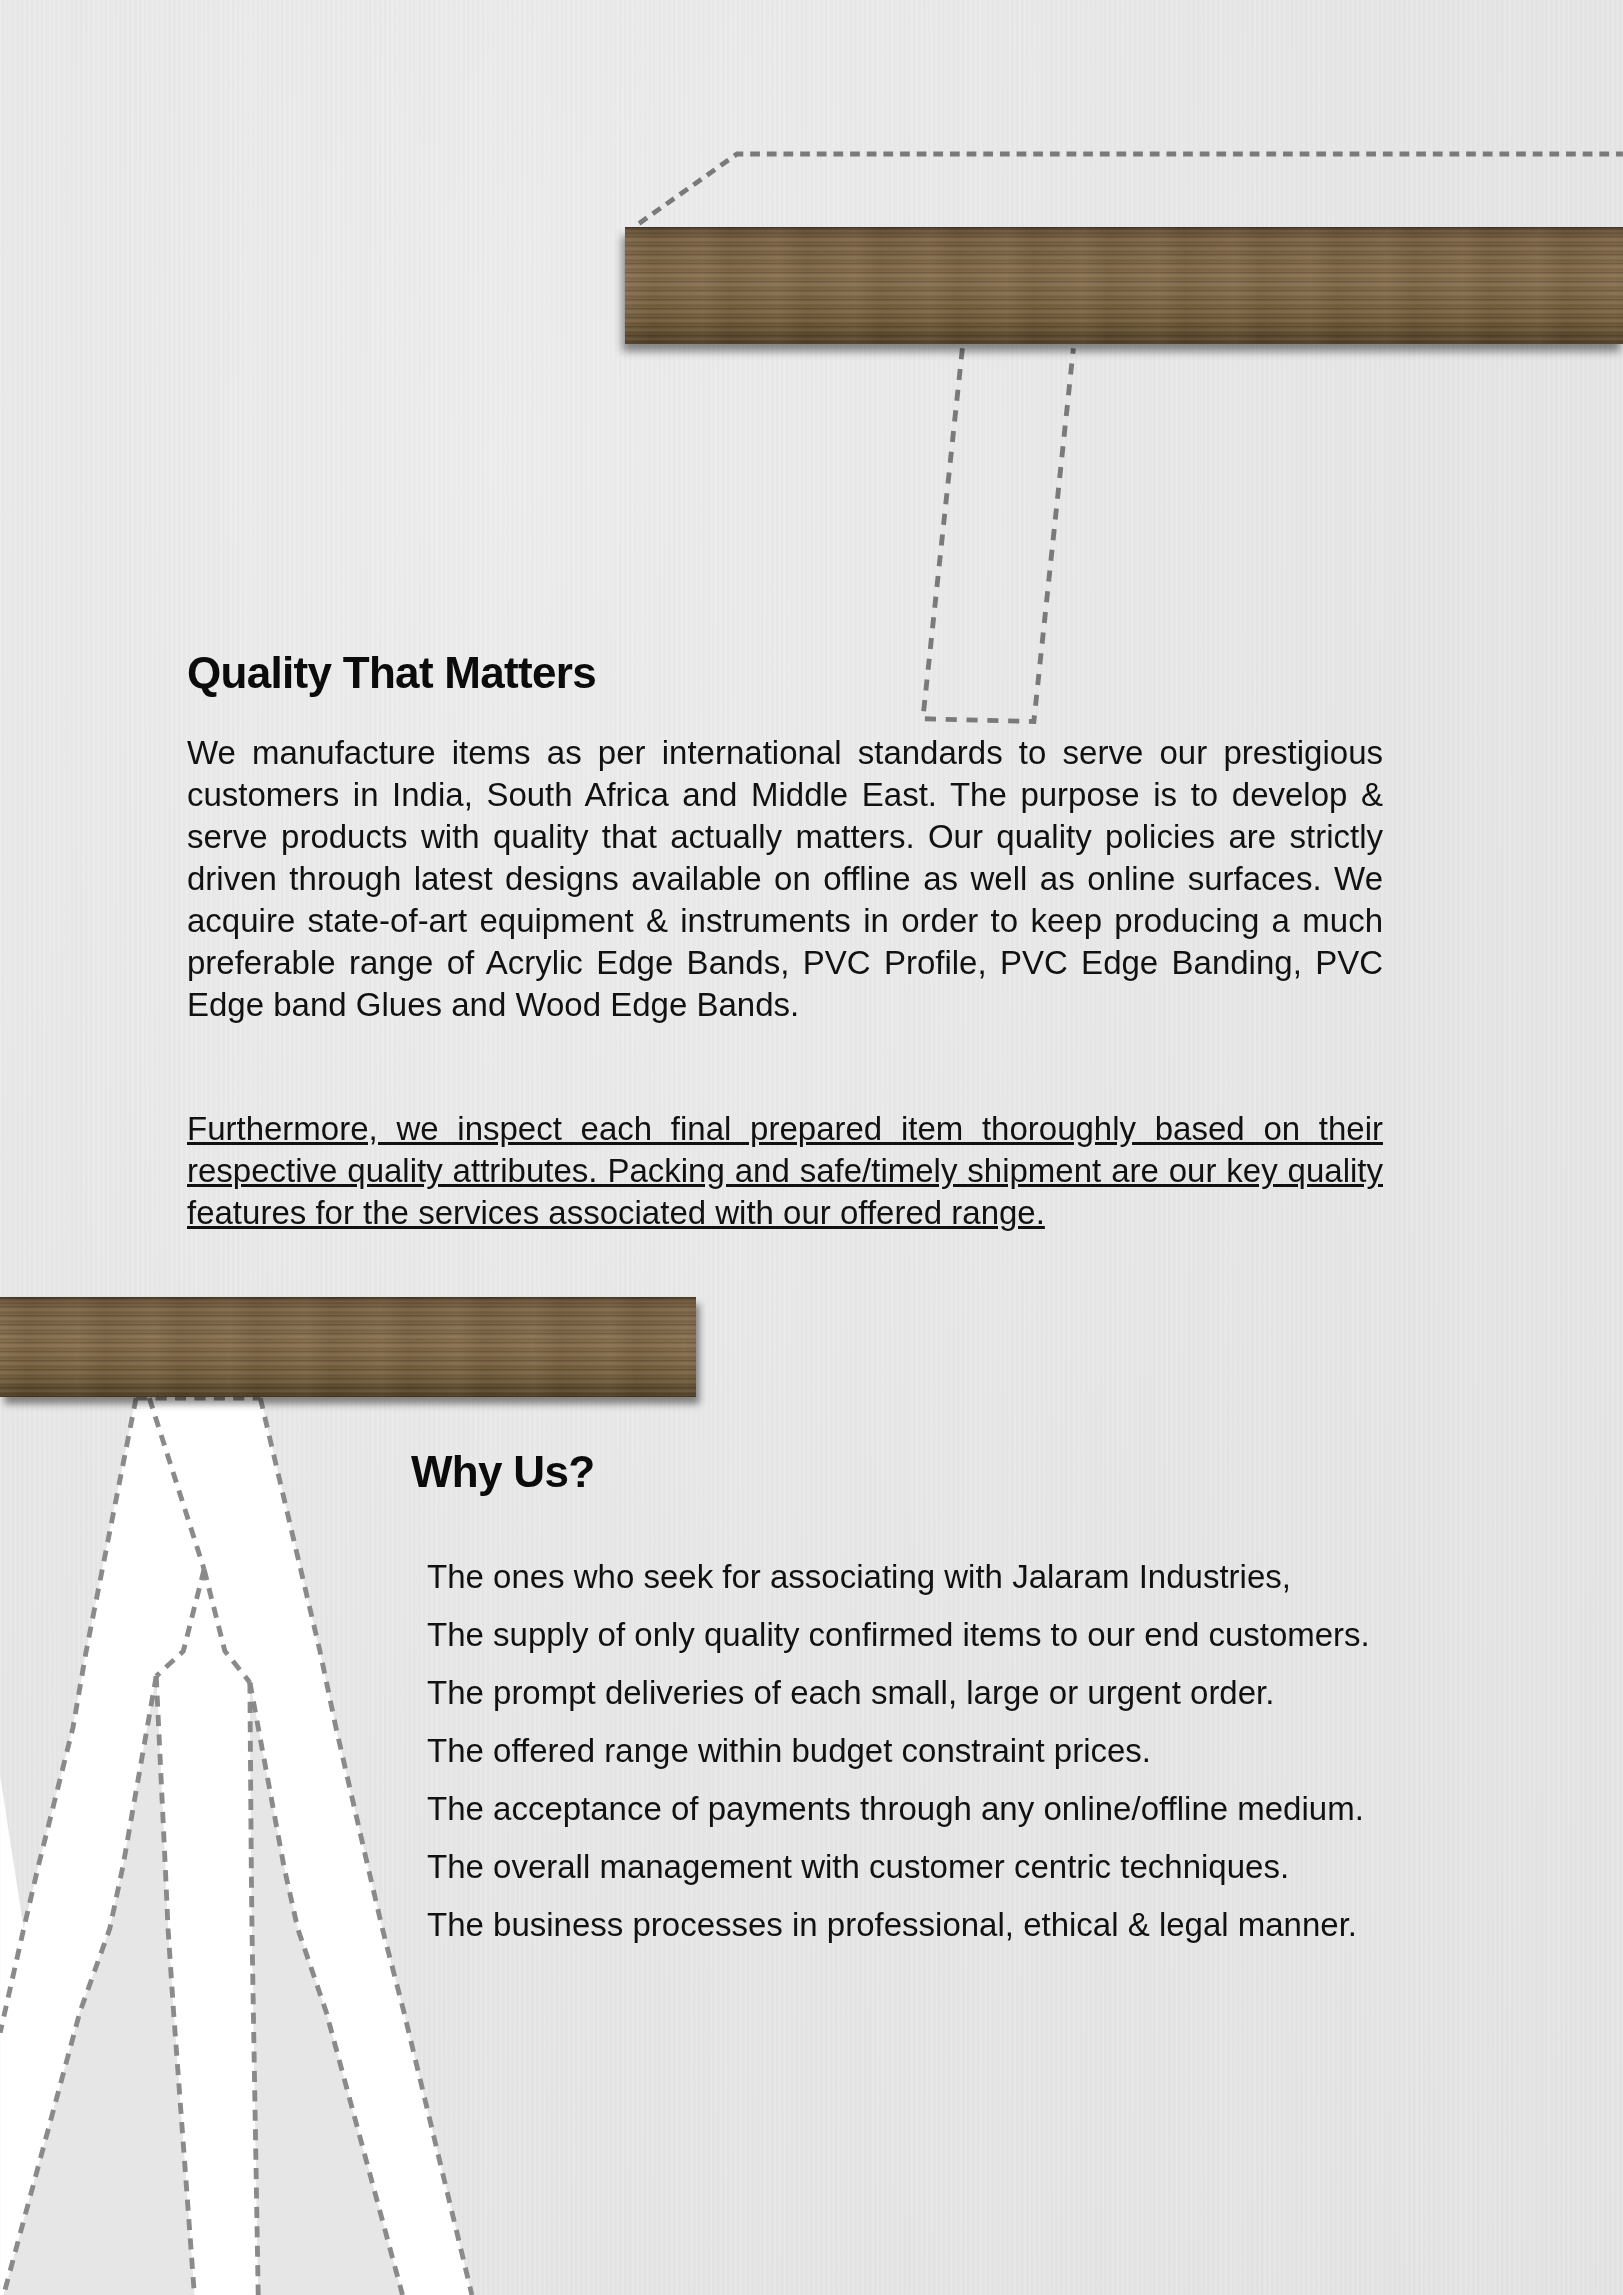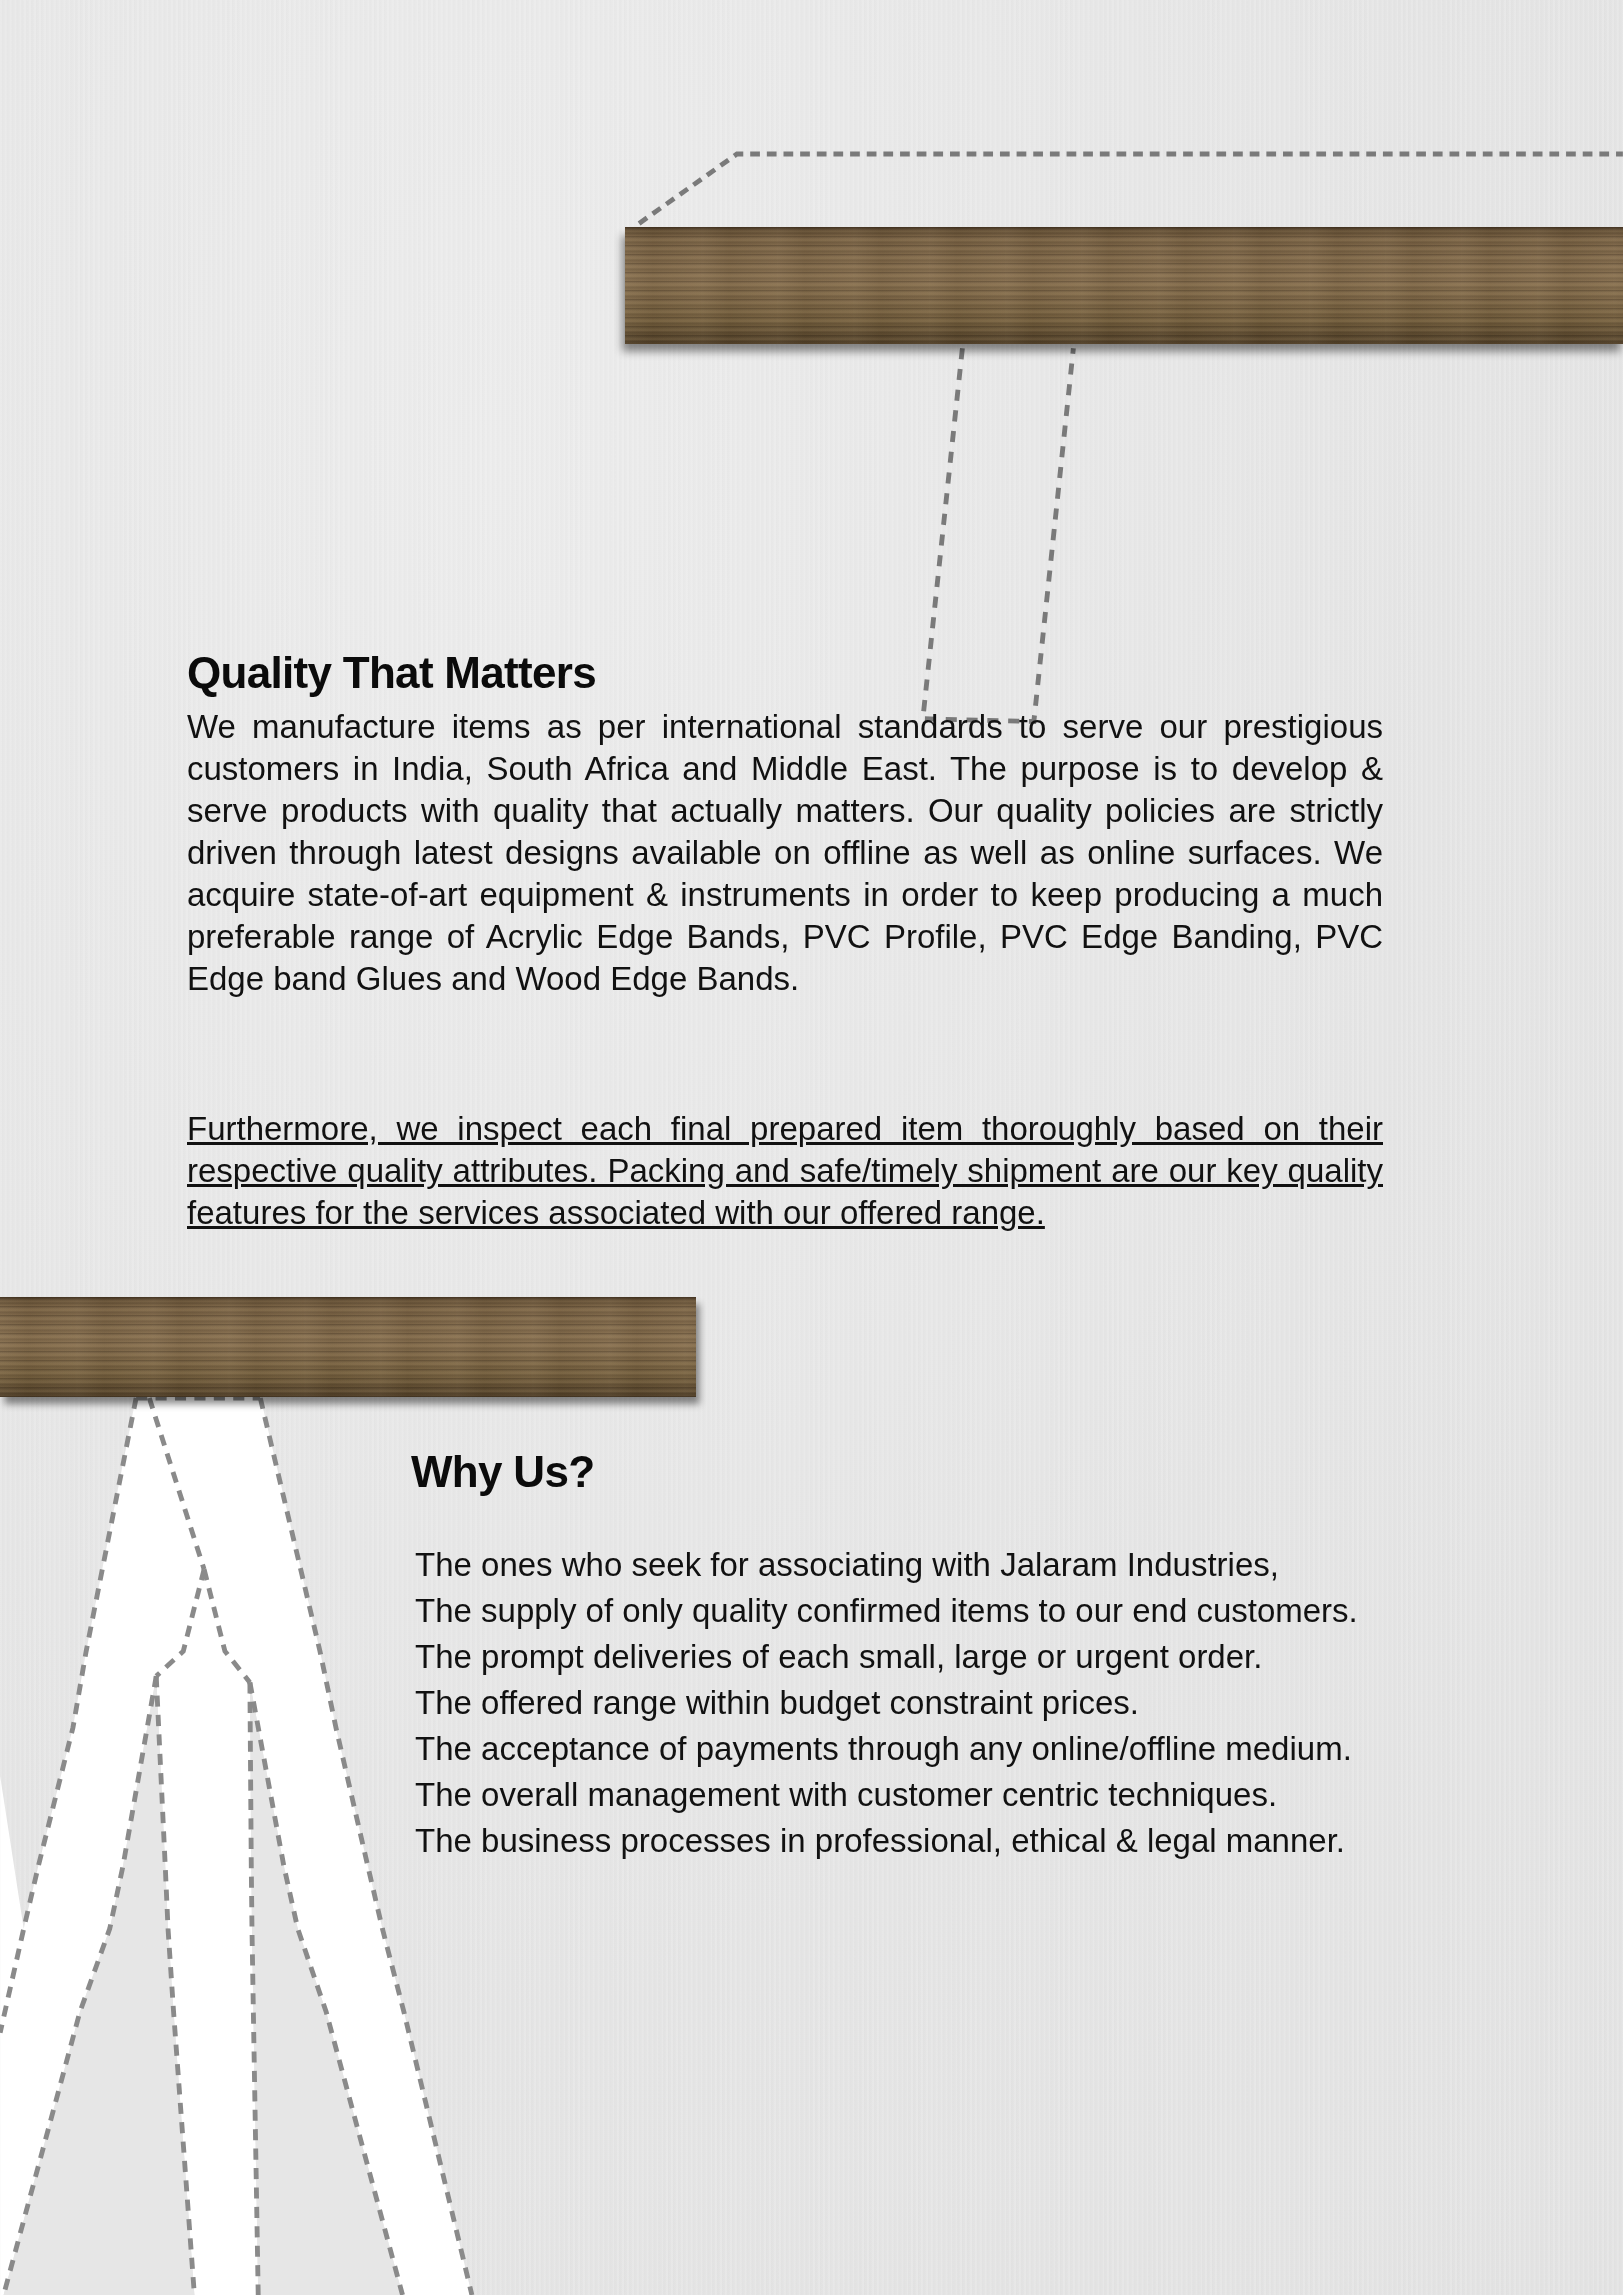--- a/index.html
+++ b/index.html
@@ -44,36 +44,36 @@
       position: absolute;
       left: 187px;
       width: 1196px;
       margin: 0;
       font-size: 33px;
       line-height: 42px;
       text-align: justify;
       text-align-last: left;
       color: #111;
     }
-    #p1 { top: 706px; }
+    #p1 { top: 732px; }
     #p2 { top: 1108px; text-decoration: underline; }
 
     .why-list {
       position: absolute;
       left: 411px;
       top: 1540px;
       margin: 0;
       padding: 0;
       list-style: none;
       font-size: 33px;
       line-height: 42px;
       color: #111;
       white-space: nowrap;
     }
-    .why-list li { margin: 4px; padding: 0; }
+    .why-list li { margin: 16px; padding: 0; }
   </style>
 </head>
 <body>
 
 <svg class="deco" width="1623" height="2295" viewBox="0 0 2339 3308" xmlns="http://www.w3.org/2000/svg">
 
   <g fill="none" stroke="#7a7a7a" stroke-width="7" stroke-dasharray="14 10">
     <polyline points="921,322 1062,222 2339,222"></polyline>
   </g>
 

